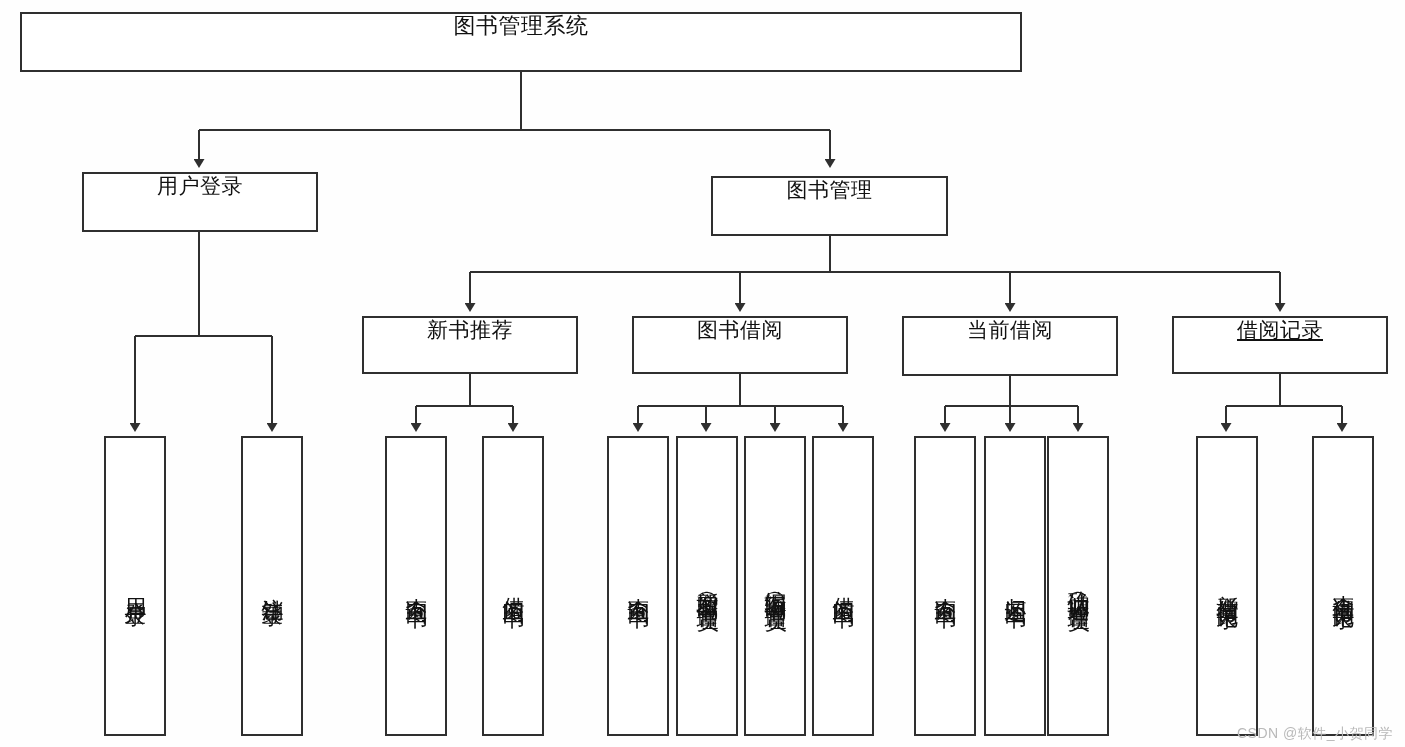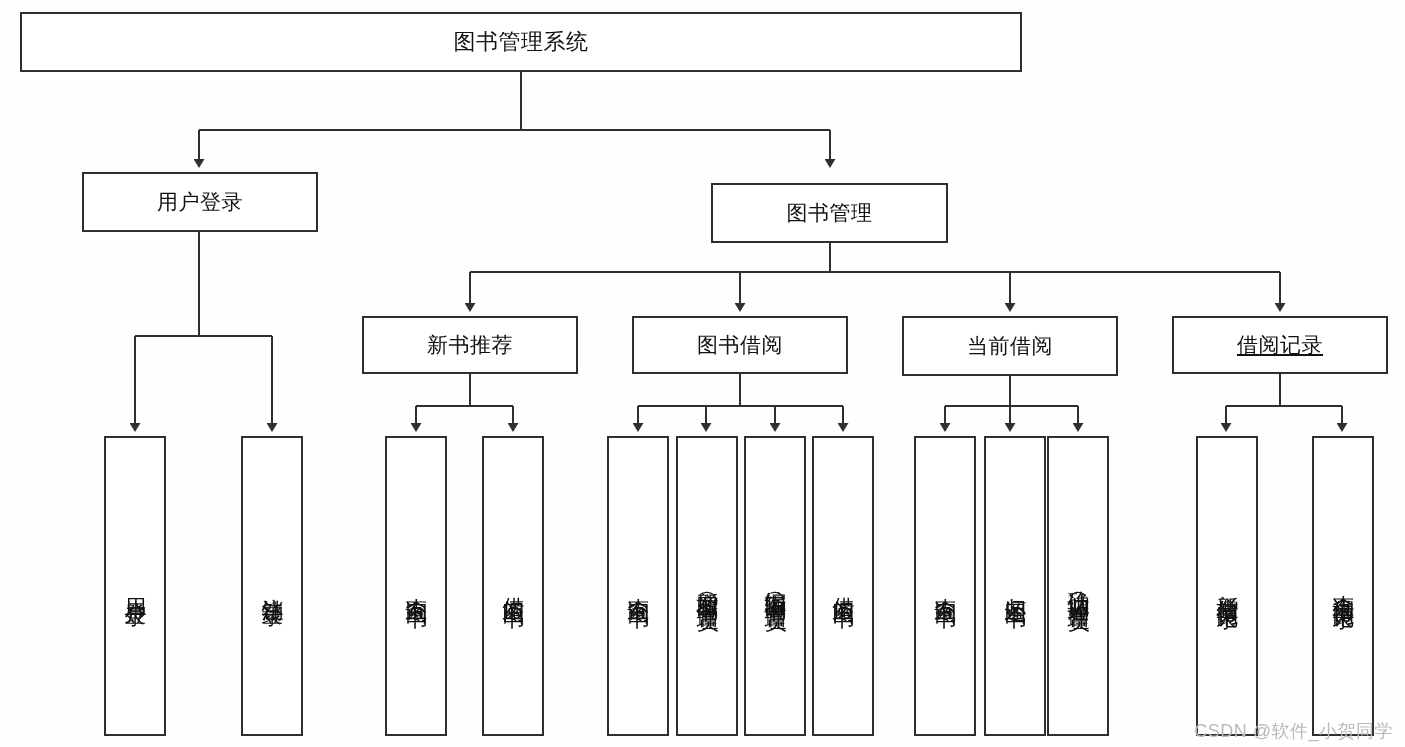--- a/index.html
+++ b/index.html
@@ -11,21 +11,20 @@
   }
   #diagram{position:relative;width:1405px;height:747px;background:#fefefe;}
   svg#edges{position:absolute;left:0;top:0;width:1405px;height:747px;}
 
   .node{
     position:absolute;
     box-sizing:border-box;
     background:#ffffff;
     border:2.5px solid #2f2f2f;
     display:flex;
-    align-items:center;
     justify-content:center;
     color:#111111;
   }
   .node .label{
     display:block;
     text-align:center;
     line-height:1.12;
     letter-spacing:.5px;
     color:#111;
   }
@@ -47,21 +46,21 @@
     line-height:1.04;
     letter-spacing:3px;
     white-space:nowrap;
     max-height:100%;
   }
 
   .watermark{
     position:absolute;
     right:12px;
     bottom:4px;
-    font-size:18px;
+    font-size:14px;
     color:#b9b9b9;
     white-space:nowrap;
     letter-spacing:.5px;
     pointer-events:none;
   }
 </style>
 </head>
 <body>
 
 <div id="diagram">
@@ -118,21 +117,21 @@
     </g>
   </svg>
 
   <div class="node h-node" id="n-root" style="left:20px;top:12px;width:1002px;height:60px;">
     <span class="label">图书管理系统</span>
   </div>
 
   <div class="node h-node" style="left:82px;top:172px;width:236px;height:60px;">
     <span class="label">用户登录</span>
   </div>
-  <div class="node h-node" style="left:711px;top:183px;width:237px;height:60px;">
+  <div class="node h-node" style="left:711px;top:176px;width:237px;height:60px;">
     <span class="label">图书管理</span>
   </div>
 
   <div class="node h-node" style="left:362px;top:316px;width:216px;height:58px;">
     <span class="label">新书推荐</span>
   </div>
   <div class="node h-node" style="left:632px;top:316px;width:216px;height:58px;">
     <span class="label">图书借阅</span>
   </div>
   <div class="node h-node" style="left:902px;top:316px;width:216px;height:60px;">

